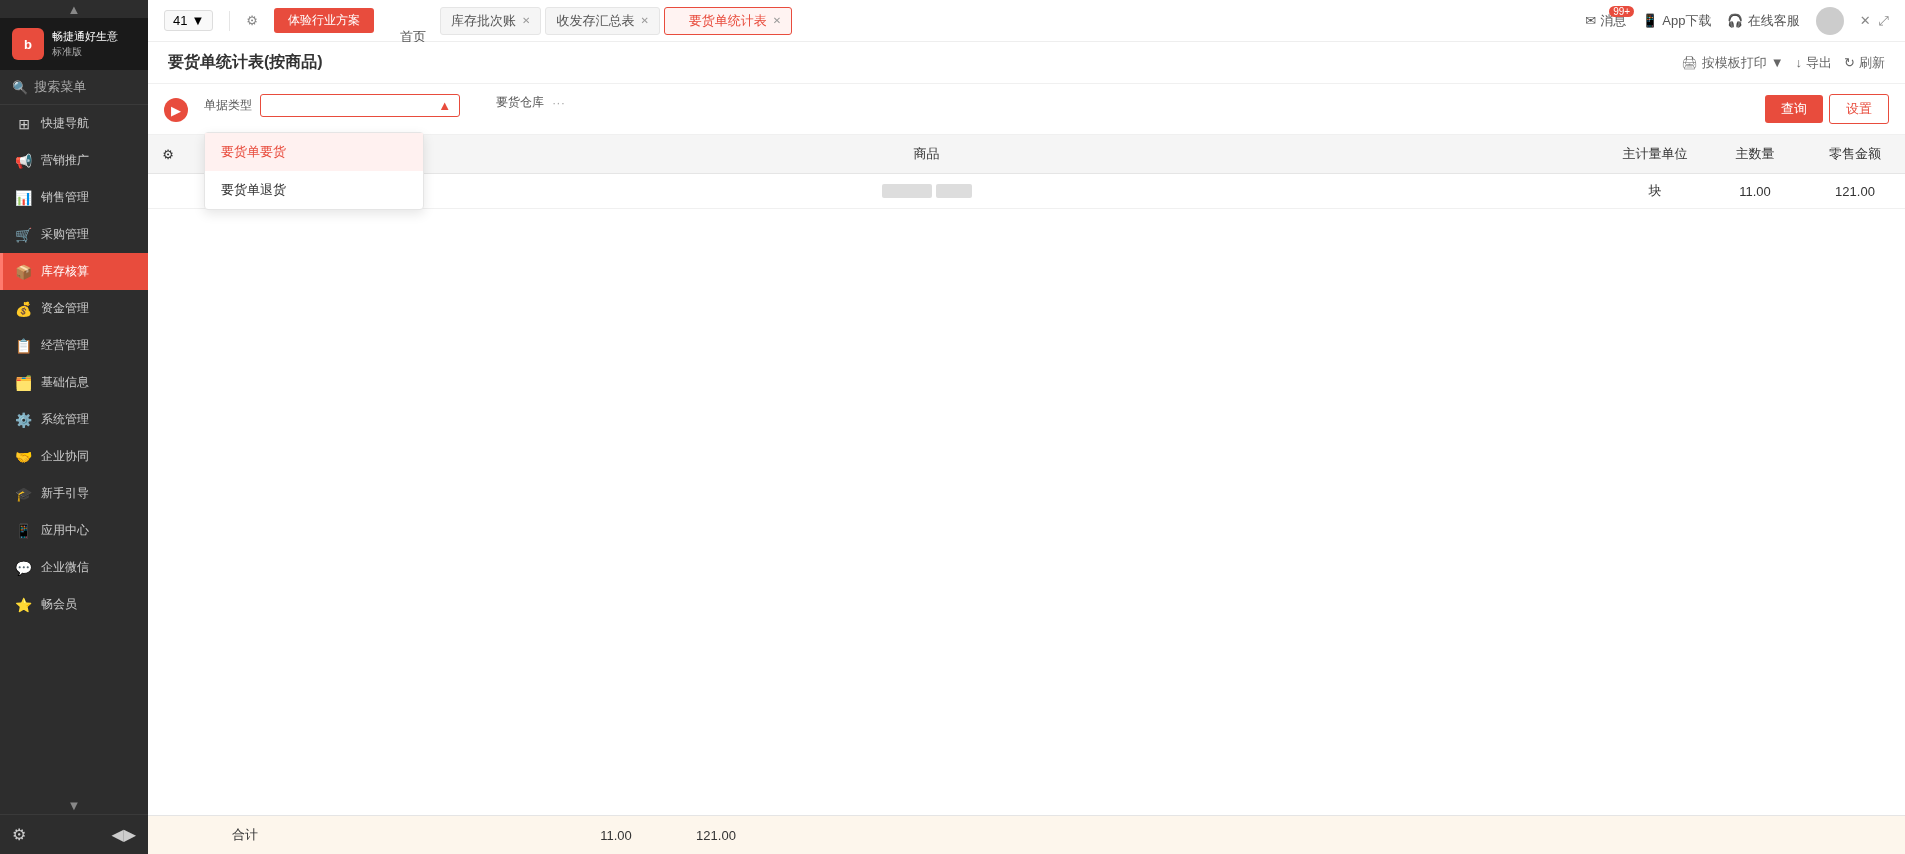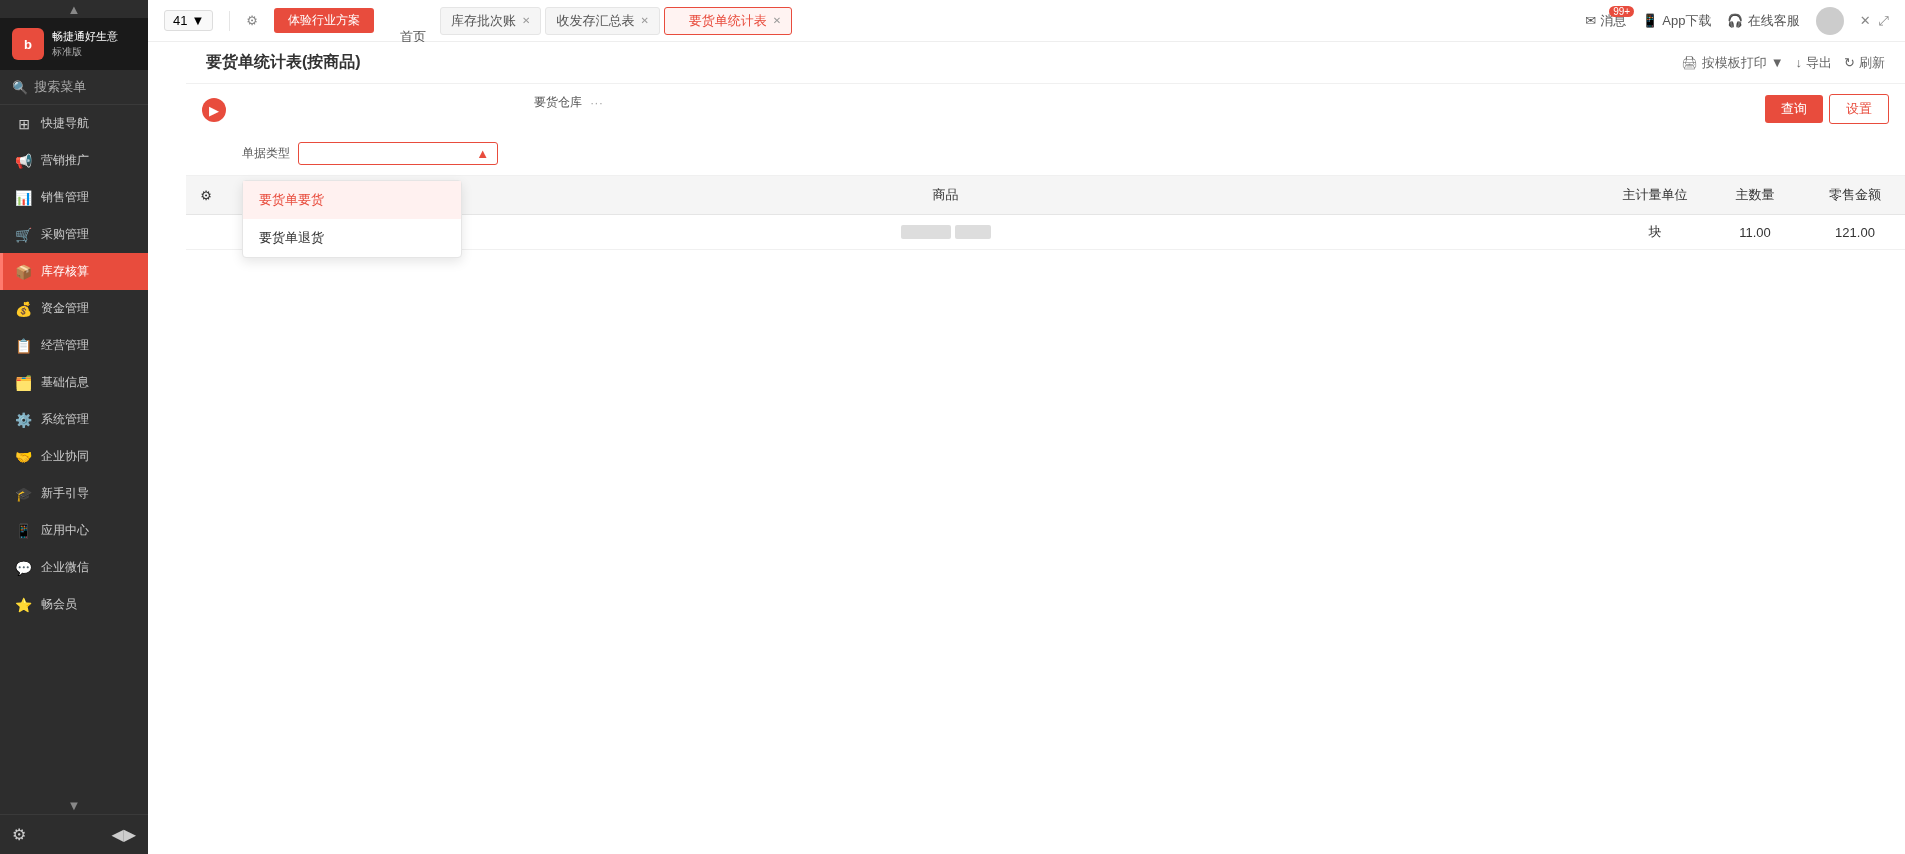--- a/index.html
+++ b/index.html
@@ -152,21 +152,20 @@
     .avatar { width: 28px; height: 28px; border-radius: 50%; background: #ccc; }
     .win-controls { display: flex; gap: 8px; color: #888; cursor: pointer; }
 
     
     .page-area {
       flex: 1;
       display: flex;
       flex-direction: column;
       overflow: hidden;
       background: #fff;
-      padding-left: 38px;
     }
 
     .page-title-bar {
       display: flex;
       align-items: center;
       justify-content: space-between;
       padding: 10px 20px;
       background: #fff;
       border-bottom: 1px solid #f0f0f0;
     }
@@ -233,21 +232,20 @@
       padding: 2px 8px;
     }
     .date-custom { color: #555; font-size: 12px; cursor: pointer; }
     .date-range-text { font-size: 11px; color: #888; }
 
     .filter-type-group {
       display: flex;
       flex-direction: column;
       gap: 4px;
       position: relative;
-      margin-top: 48px;
     }
     .filter-type-select {
       display: flex;
       align-items: center;
       border: 1px solid #e84c3d;
       border-radius: 3px;
       padding: 3px 8px;
       min-width: 200px;
       background: #fff;
       cursor: pointer;
@@ -585,15 +583,22 @@
               </div>
             </td>
             <td>块</td>
             <td>11.00</td>
             <td>121.00</td>
           </tr>
         </tbody>
       </table>
     </div>
 
+    <div class="table-footer">
+      <div class="footer-label"></div>
+      <div class="footer-total-label">合计</div>
+      <div class="footer-unit"></div>
+      <div class="footer-qty">11.00</div>
+      <div class="footer-amount">121.00</div>
+    </div>
 
   </div>
 </div>
 
 </body></html>

